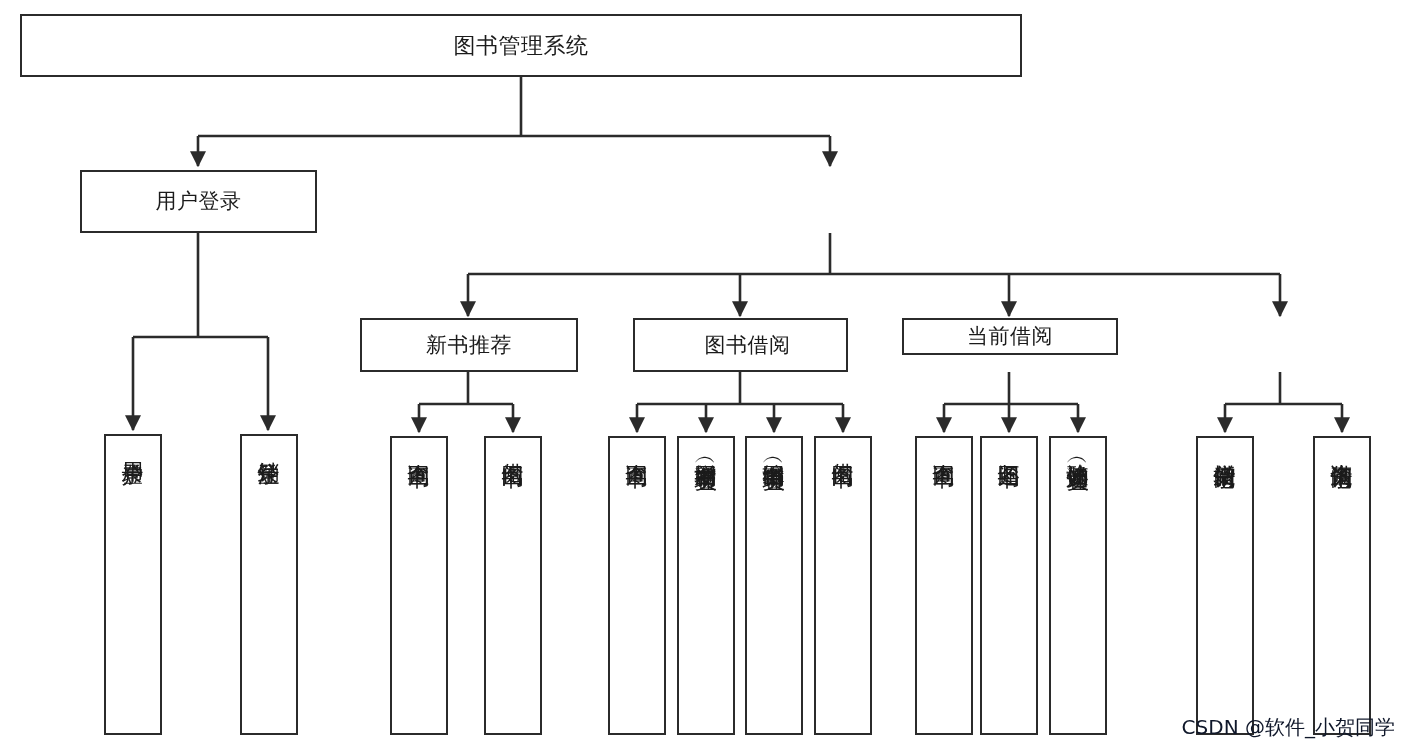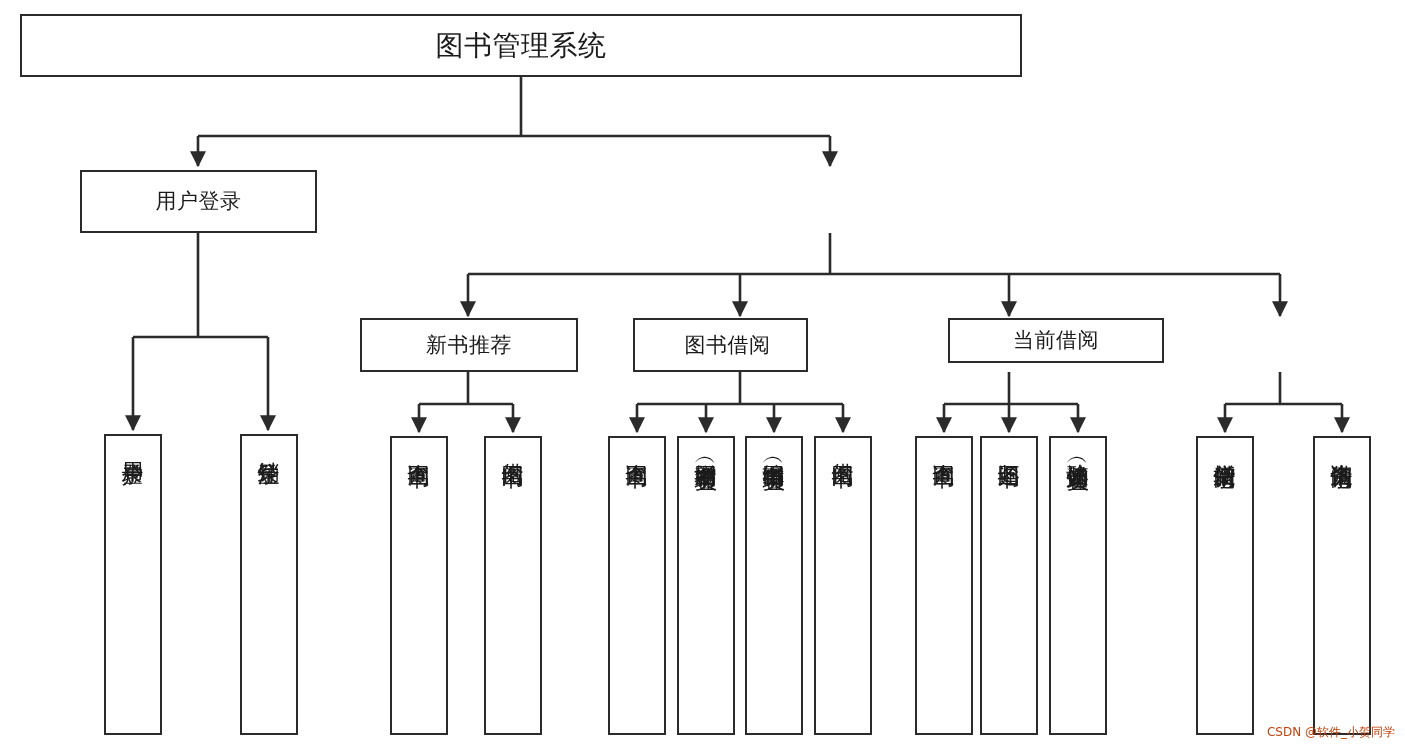--- a/index.html
+++ b/index.html
@@ -43,42 +43,42 @@
     line-height: 1.18;
     letter-spacing: 0.5px;
     color: #1b1b1b;
   }
   
   .node.h .lbl {
     font-size: 21px;
     writing-mode: horizontal-tb;
   }
   .node.root .lbl {
-    font-size: 28px;
+    font-size: 22px;
   }
   
   .node.v {
     align-items: flex-start;
     padding-top: 8px;
   }
   .node.v .lbl {
     writing-mode: vertical-rl;
     text-orientation: upright;
     font-size: 22px;
     line-height: 1.05;
     letter-spacing: 1px;
     white-space: nowrap;
     transform: none;
   }
   .watermark {
     position: absolute;
     right: 10px;
     bottom: 6px;
-    font-size: 12px;
-    color: #c2410c;
+    font-size: 20px;
+    color: #0f172a;
     z-index: 5;
     white-space: nowrap;
     font-family: "DejaVu Sans", sans-serif;
   }
 </style>
 </head>
 <body>
 
 <div id="canvas">
 
@@ -136,24 +136,24 @@
     <span class="lbl">图书管理系统</span>
   </div>
 
   <div class="node h" style="left:80px; top:170px; width:237px; height:63px;">
     <span class="lbl">用户登录</span>
   </div>
 
   <div class="node h" style="left:360px; top:318px; width:218px; height:54px;">
     <span class="lbl">新书推荐</span>
   </div>
-  <div class="node h" style="left:633px; top:318px; width:175px; height:54px;padding-left:14px;">
+  <div class="node h" style="left:633px; top:318px; width:215px; height:54px;padding-left:14px;">
     <span class="lbl">图书借阅</span>
   </div>
-  <div class="node h" style="left:948px; top:318px; width:216px; height:45px;align-items:center;">
+  <div class="node h" style="left:902px; top:318px; width:216px; height:37px;align-items:center;">
     <span class="lbl">当前借阅</span>
   </div>
 
   <div class="node v" style="left:104px; top:434px; width:58px; height:301px;">
     <span class="lbl">用户登录</span>
   </div>
   <div class="node v" style="left:240px; top:434px; width:58px; height:301px;">
     <span class="lbl">注销登录</span>
   </div>
 

